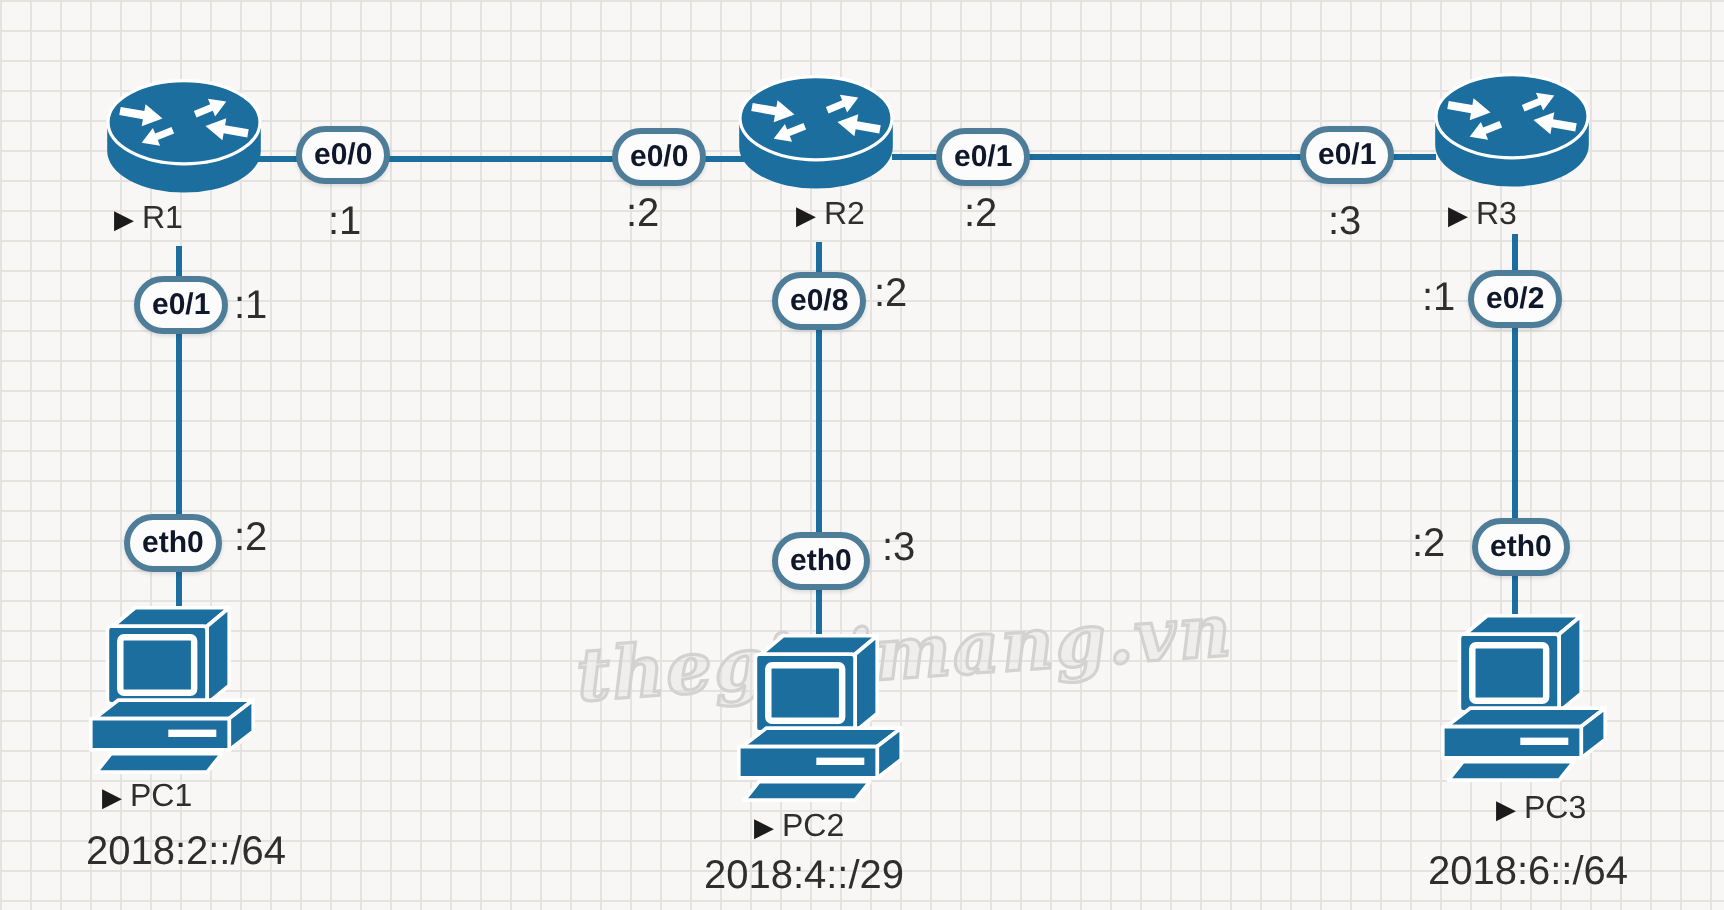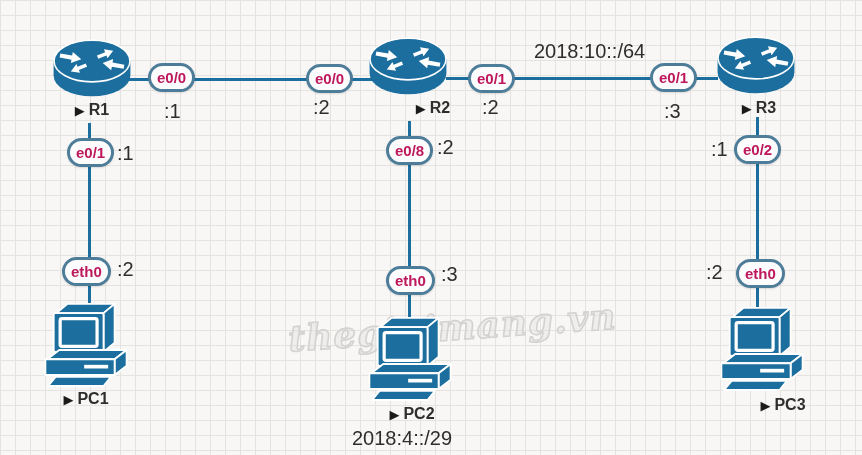--- a/index.html
+++ b/index.html
@@ -28,39 +28,39 @@
   .link.h{height:3px;}
   .link.v{width:3px;}
   .node{position:absolute;z-index:3;}
   .node svg{display:block;width:100%;height:100%;}
   .badge{
     position:absolute;z-index:4;
     background:var(--badge-background,#fcfcfc);
     border:3px solid var(--badge-border,#4e7d9a);
     border-radius:15px;
     padding:2px 6px;
-    font-size:15px;font-weight:bold;color:#be185d;
+    font-size:15px;font-weight:bold;color:#0f172a;
     line-height:19px;white-space:nowrap;
     box-shadow:0 1px 2px rgba(0,0,0,0.12);
   }
   .addr{
     position:absolute;z-index:4;
     font-size:20px;color:var(--label-text,#2e2e2e);
     line-height:1.0;white-space:nowrap;
   }
   .net{
     position:absolute;z-index:4;
     font-size:20px;color:var(--label-text,#2e2e2e);
     line-height:1.0;white-space:nowrap;
   }
   .net.center{text-align:center;}
   .dev-label{
     position:absolute;z-index:4;width:70px;
-    font-size:16px;font-weight:bold;color:var(--label-text,#2e2e2e);
-    line-height:1.0;white-space:nowrap;text-align:center;
+    font-size:16px;font-weight:normal;color:var(--label-text,#2e2e2e);
+    line-height:1.0;white-space:nowrap;text-align:left;
   }
   .dev-label .marker{
     font-family:"DejaVu Sans",sans-serif;
     font-size:13px;color:#1b1b1b;margin-right:4px;
   }
   .symbols{position:absolute;width:0;height:0;}
 </style>
 </head>
 <body>
 
@@ -166,16 +166,17 @@
   <div class="addr" style="left:313px;top:97px">:2</div>
   <div class="addr" style="left:482px;top:97px">:2</div>
   <div class="addr" style="left:664px;top:101px">:3</div>
   <div class="addr" style="left:117px;top:143px">:1</div>
   <div class="addr" style="left:437px;top:137px">:2</div>
   <div class="addr" style="left:711px;top:139px">:1</div>
   <div class="addr" style="left:117px;top:259px">:2</div>
   <div class="addr" style="left:441px;top:264px">:3</div>
   <div class="addr" style="left:706px;top:262px">:2</div>
 
-  <div class="net" style="left:534px;top:41px">2018:10::/64</div>
+  <div class="net center" style="left:38px;top:416px;width:110px">2018:2::/64</div>
   <div class="net center" style="left:347px;top:428px;width:110px">2018:4::/29</div>
+  <div class="net center" style="left:709px;top:426px;width:110px">2018:6::/64</div>
 
 </div>
 
 </body></html>

